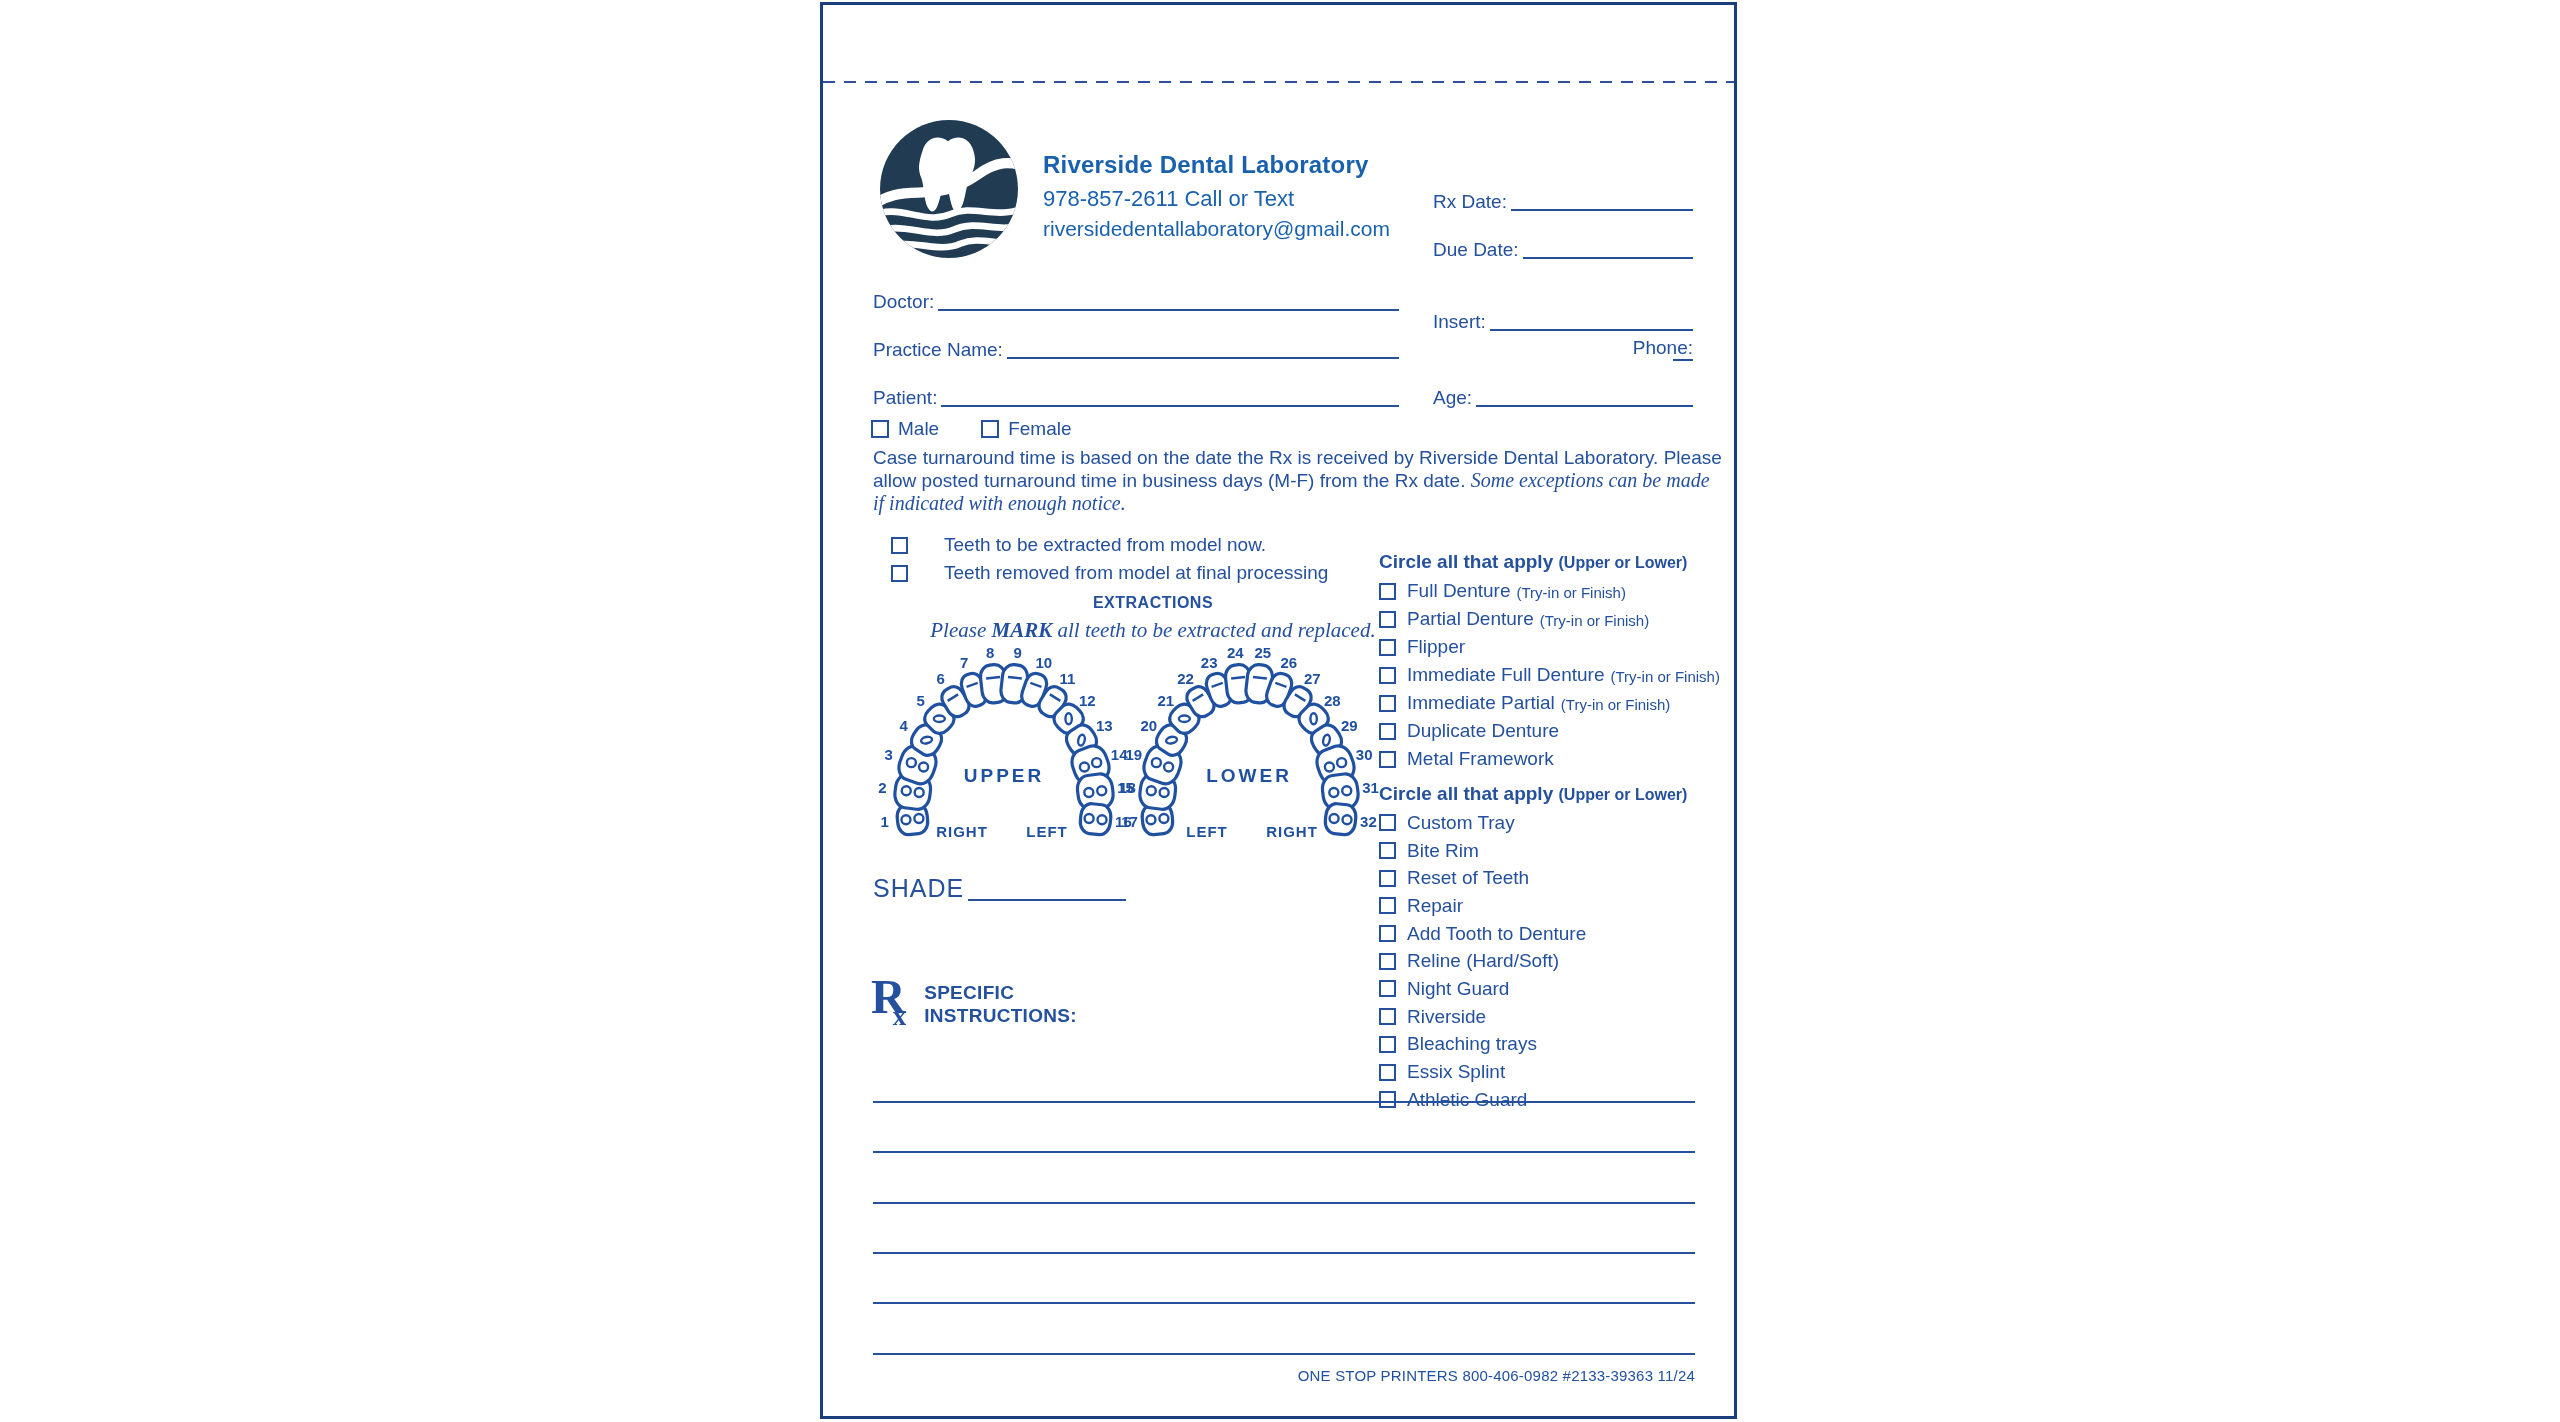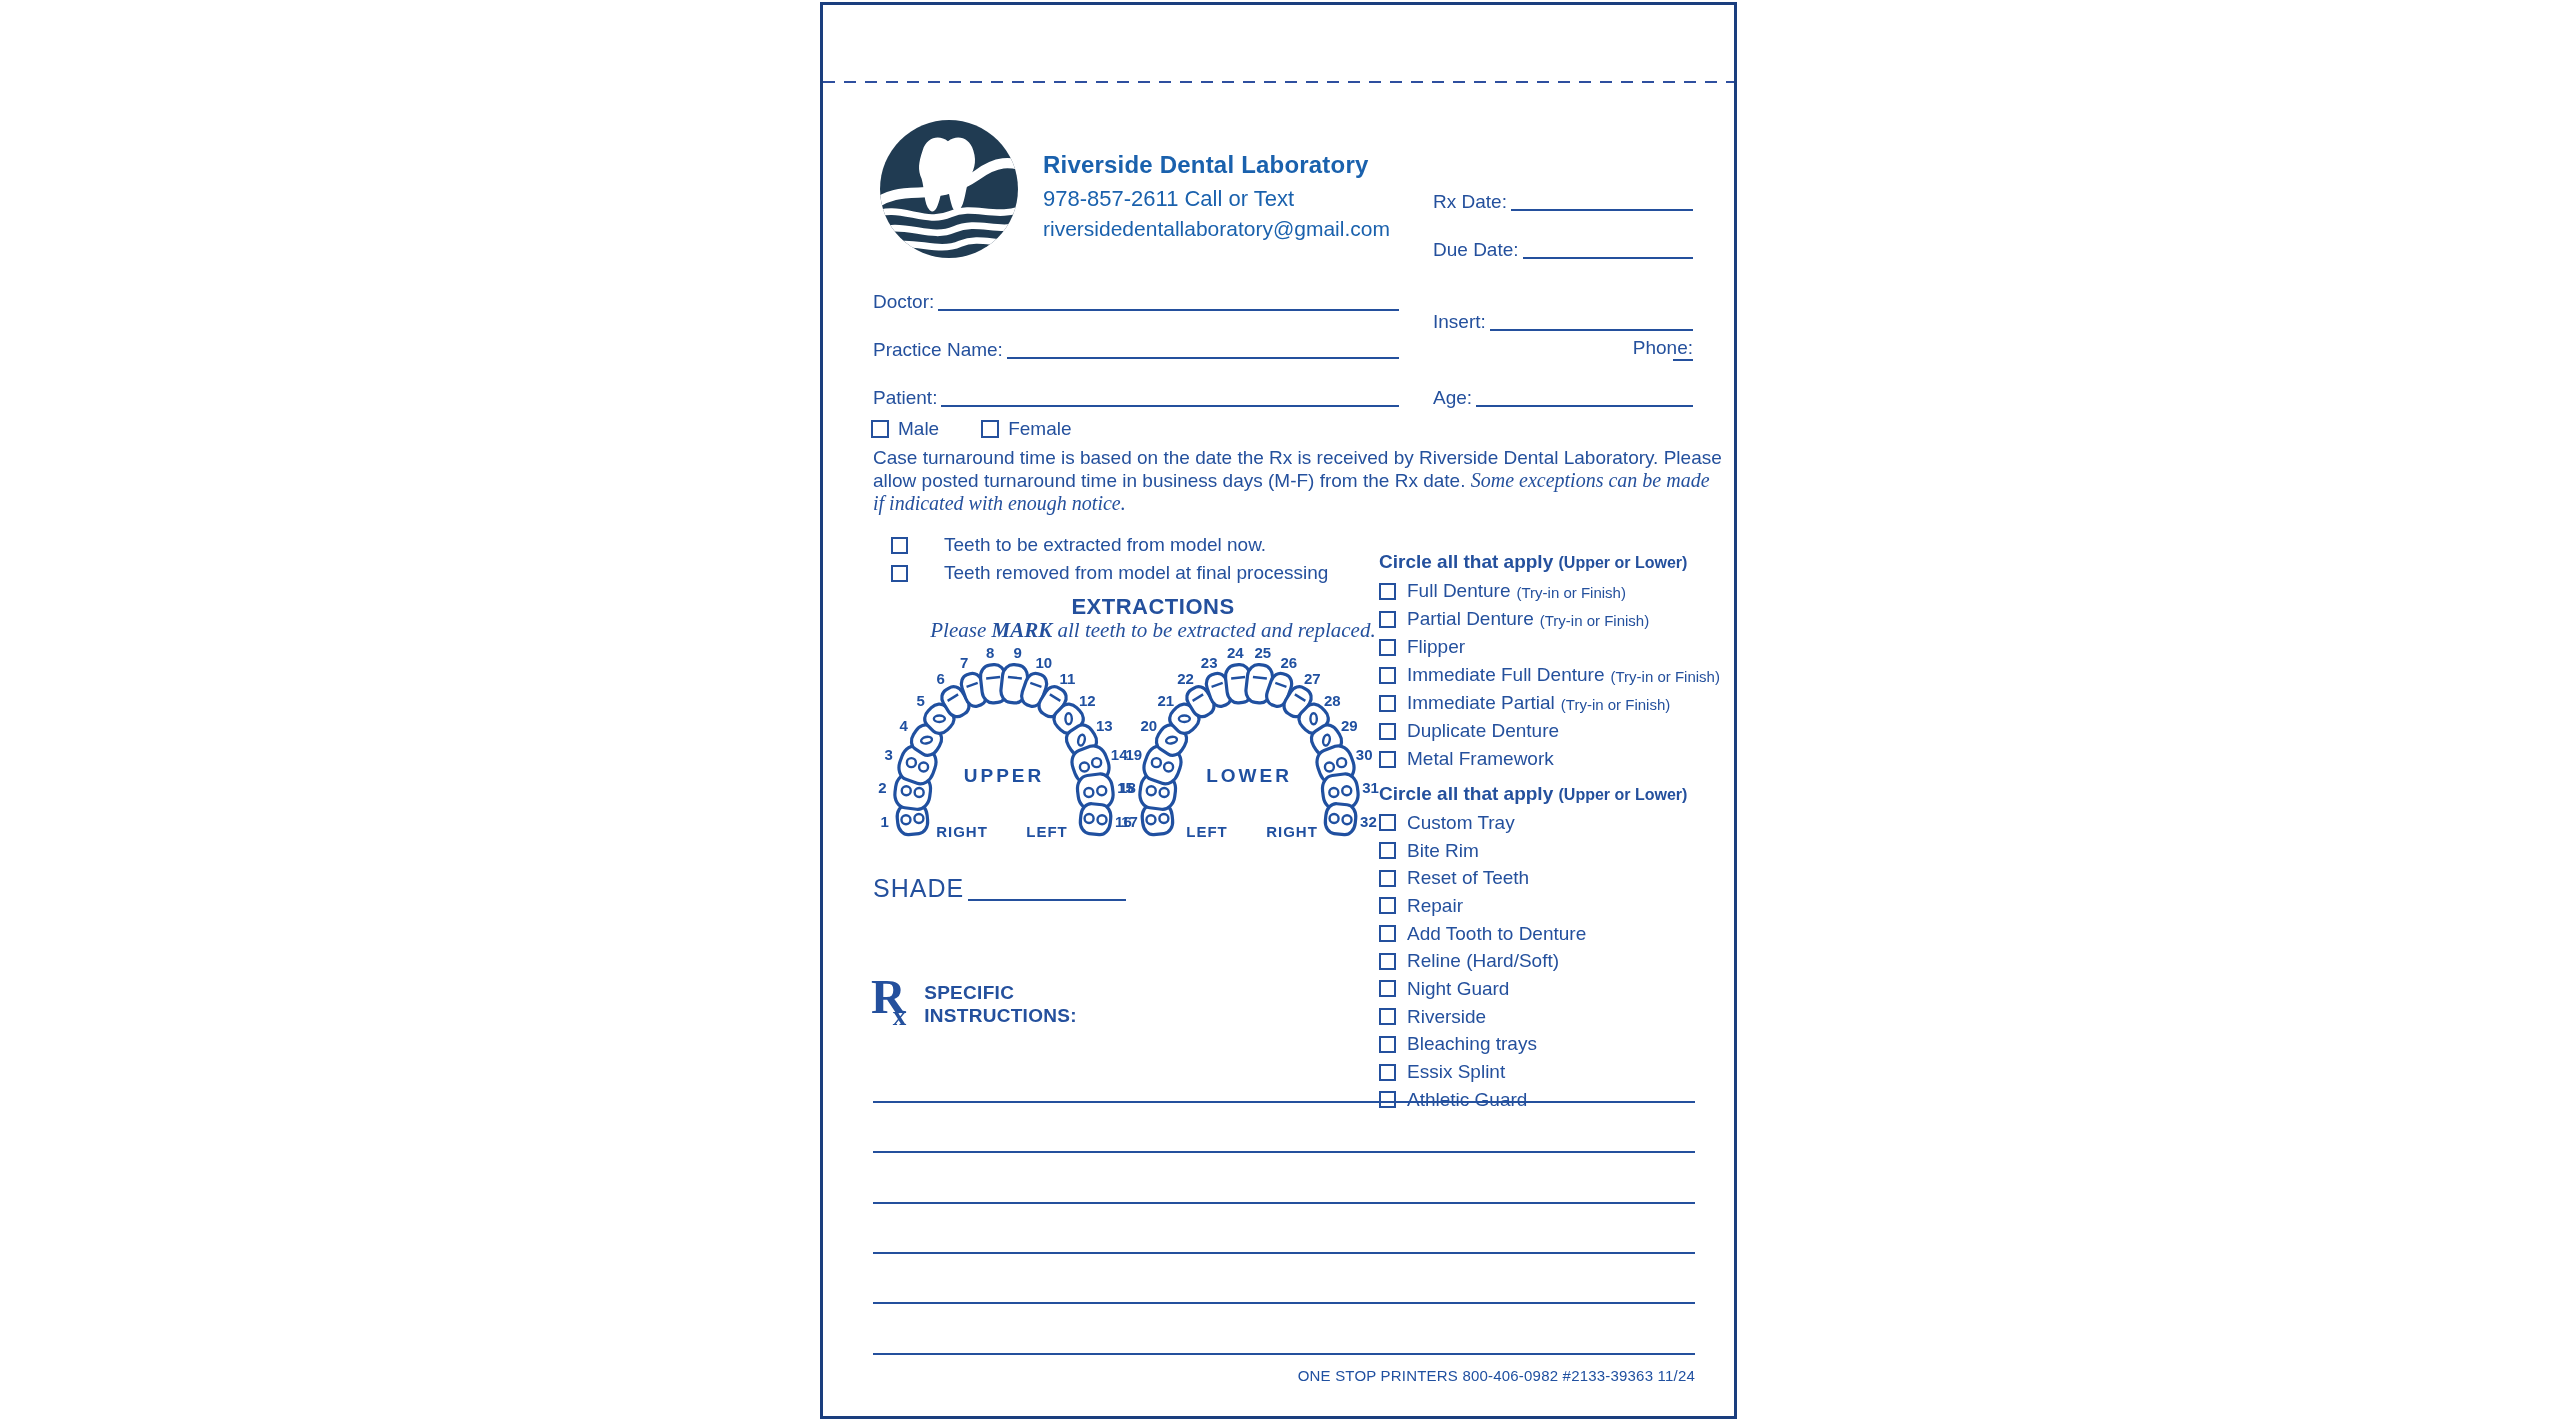--- a/index.html
+++ b/index.html
@@ -45,21 +45,21 @@
 
   .model-opts{position:absolute;left:68px;top:526px;}
   .model-opts .cb-row{height:28px;gap:25px;}
 
   .cb-row{display:flex;align-items:center;white-space:nowrap;}
   .cb-row .cb{width:17px;height:17px;margin-right:11px;}
   .cb-row .cb-label{font-size:19px;}
   .cb-row .cb-sub{font-size:15px;margin-left:6px;padding-top:2px;}
 
   .ext-title{position:absolute;left:40px;top:589px;width:580px;text-align:center;
-    font-size:22px;font-weight:bold;letter-spacing:.5px;}
+    font-size:16px;font-weight:bold;letter-spacing:.5px;}
   .ext-caption{position:absolute;left:40px;top:613px;width:580px;text-align:center;
     font-family:"Liberation Serif", serif;font-style:italic;font-size:21px;}
   .ext-caption b{font-weight:bold;}
 
   .arch{position:absolute;top:640px;}
   #arch-upper{left:50px;}
   #arch-lower{left:295px;}
   .arch .t-outline{fill:#fff;stroke:var(--chart_blue,#2050a0);stroke-width:3.2;}
   .arch .t-detail{fill:none;stroke:var(--chart_blue,#2050a0);stroke-width:2.4;}
   .arch text{fill:var(--chart_blue,#2050a0);font-family:"Liberation Sans",sans-serif;}

